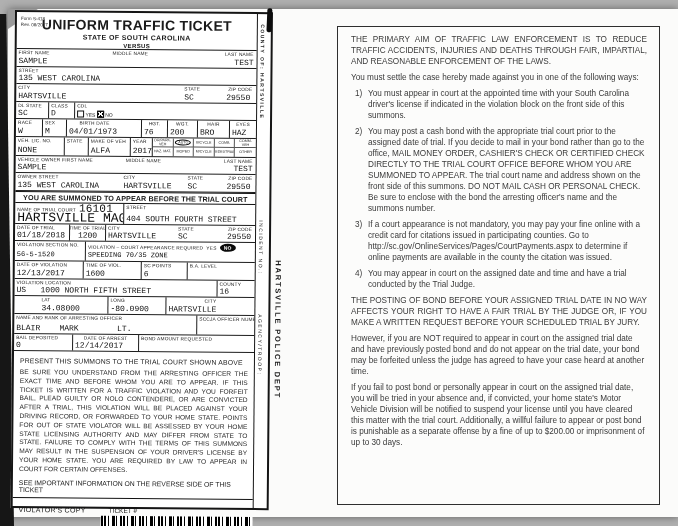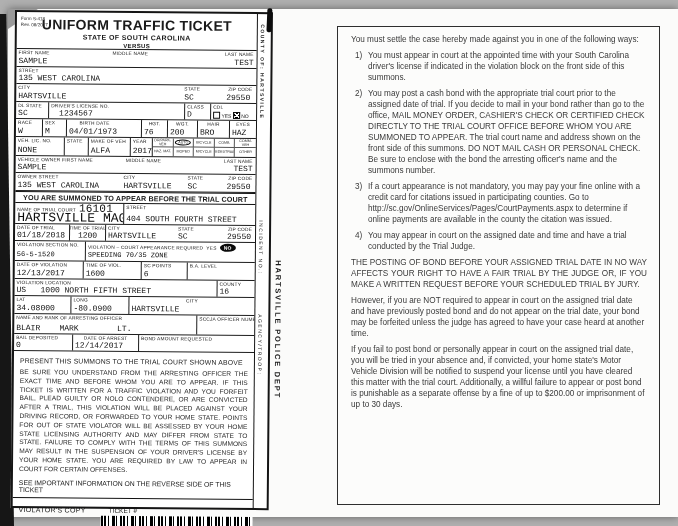--- a/index.html
+++ b/index.html
@@ -134,24 +134,20 @@
           <span class="lbl abs" style="right:4px;top:1px;">ZIP CODE</span>
           <span class="val abs" style="right:6px;bottom:1px;">29550</span>
         </div>
       </div>
 
       <div class="row" style="height:20px;">
         <div class="cell" style="width:32px;">
           <span class="lbl">DL STATE</span>
           <span class="val">SC</span>
         </div>
-        <div class="cell bl" style="flex:1;">
-          <span class="lbl">DRIVER'S LICENSE NO.</span>
-          <span class="val" style="padding-left:8px;">1234567</span>
-        </div>
         <div class="cell bl" style="width:26px;">
           <span class="lbl">CLASS</span>
           <span class="val">D</span>
         </div>
         <div class="cell bl" style="width:46px;">
           <span class="lbl">CDL</span>
           <span class="cdl-line"><span class="cb"></span> <span>YES</span> <span class="cb checked"></span> <span>NO</span></span>
         </div>
       </div>
 
@@ -309,21 +305,21 @@
           <span class="lbl">VIOLATION LOCATION</span>
           <span class="val"><span>US</span>&nbsp;&nbsp;&nbsp;<span>1000 NORTH FIFTH STREET</span></span>
         </div>
         <div class="cell bl" style="width:38px;">
             <span class="lbl">COUNTY</span>
             <span class="val">16</span>
           </div>
       </div>
 
       <div class="row" style="height:18px;">
-        <div class="cell" style="width:56px;">
+        <div class="cell" style="width:68px;margin-left:25px;">
             <span class="lbl">LAT</span>
             <span class="val">34.08000</span>
           </div>
         <div class="cell bl" style="width:58px;">
             <span class="lbl">LONG</span>
             <span class="val">-80.0900</span>
           </div>
         <div class="cell bl" style="flex:1;">
             <span class="lbl" style="text-align:center;">CITY</span>
             <span class="val">HARTSVILLE</span>
@@ -373,20 +369,21 @@
       <span class="vtext" style="top:10px;font-weight:bold;">COUNTY OF: HARTSVILLE</span>
       <span class="vtext" style="top:206px;">INCIDENT NO.:</span>
       <span class="vtext" style="top:300px;">AGENCY/TROOP:</span>
     </div>
   </div>
 
   <span class="police">HARTSVILLE POLICE DEPT</span>
 </div>
 
 <div class="notice">
+  <p class="n-caps">THE PRIMARY AIM OF TRAFFIC LAW ENFORCEMENT IS TO REDUCE TRAFFIC ACCIDENTS, INJURIES AND DEATHS THROUGH FAIR, IMPARTIAL, AND REASONABLE ENFORCEMENT OF THE LAWS.</p>
   <p>You must settle the case hereby made against you in one of the following ways:</p>
 
   <div class="n-item">
     <span class="n-num">1)</span>
     <span class="n-text">You must appear in court at the appointed time with your South Carolina driver's license if indicated in the violation block on the front side of this summons.</span>
   </div>
   <div class="n-item">
     <span class="n-num">2)</span>
     <span class="n-text">You may post a cash bond with the appropriate trial court prior to the assigned date of trial.  If you decide to mail in your bond rather than go to the office, MAIL MONEY ORDER, CASHIER'S CHECK OR CERTIFIED CHECK DIRECTLY TO THE TRIAL COURT OFFICE BEFORE WHOM YOU ARE SUMMONED TO APPEAR.  The trial court name and address shown on the front side of this summons. DO NOT MAIL CASH OR PERSONAL CHECK. Be sure to enclose with the bond the arresting officer's name and the summons number.</span>
   </div>

